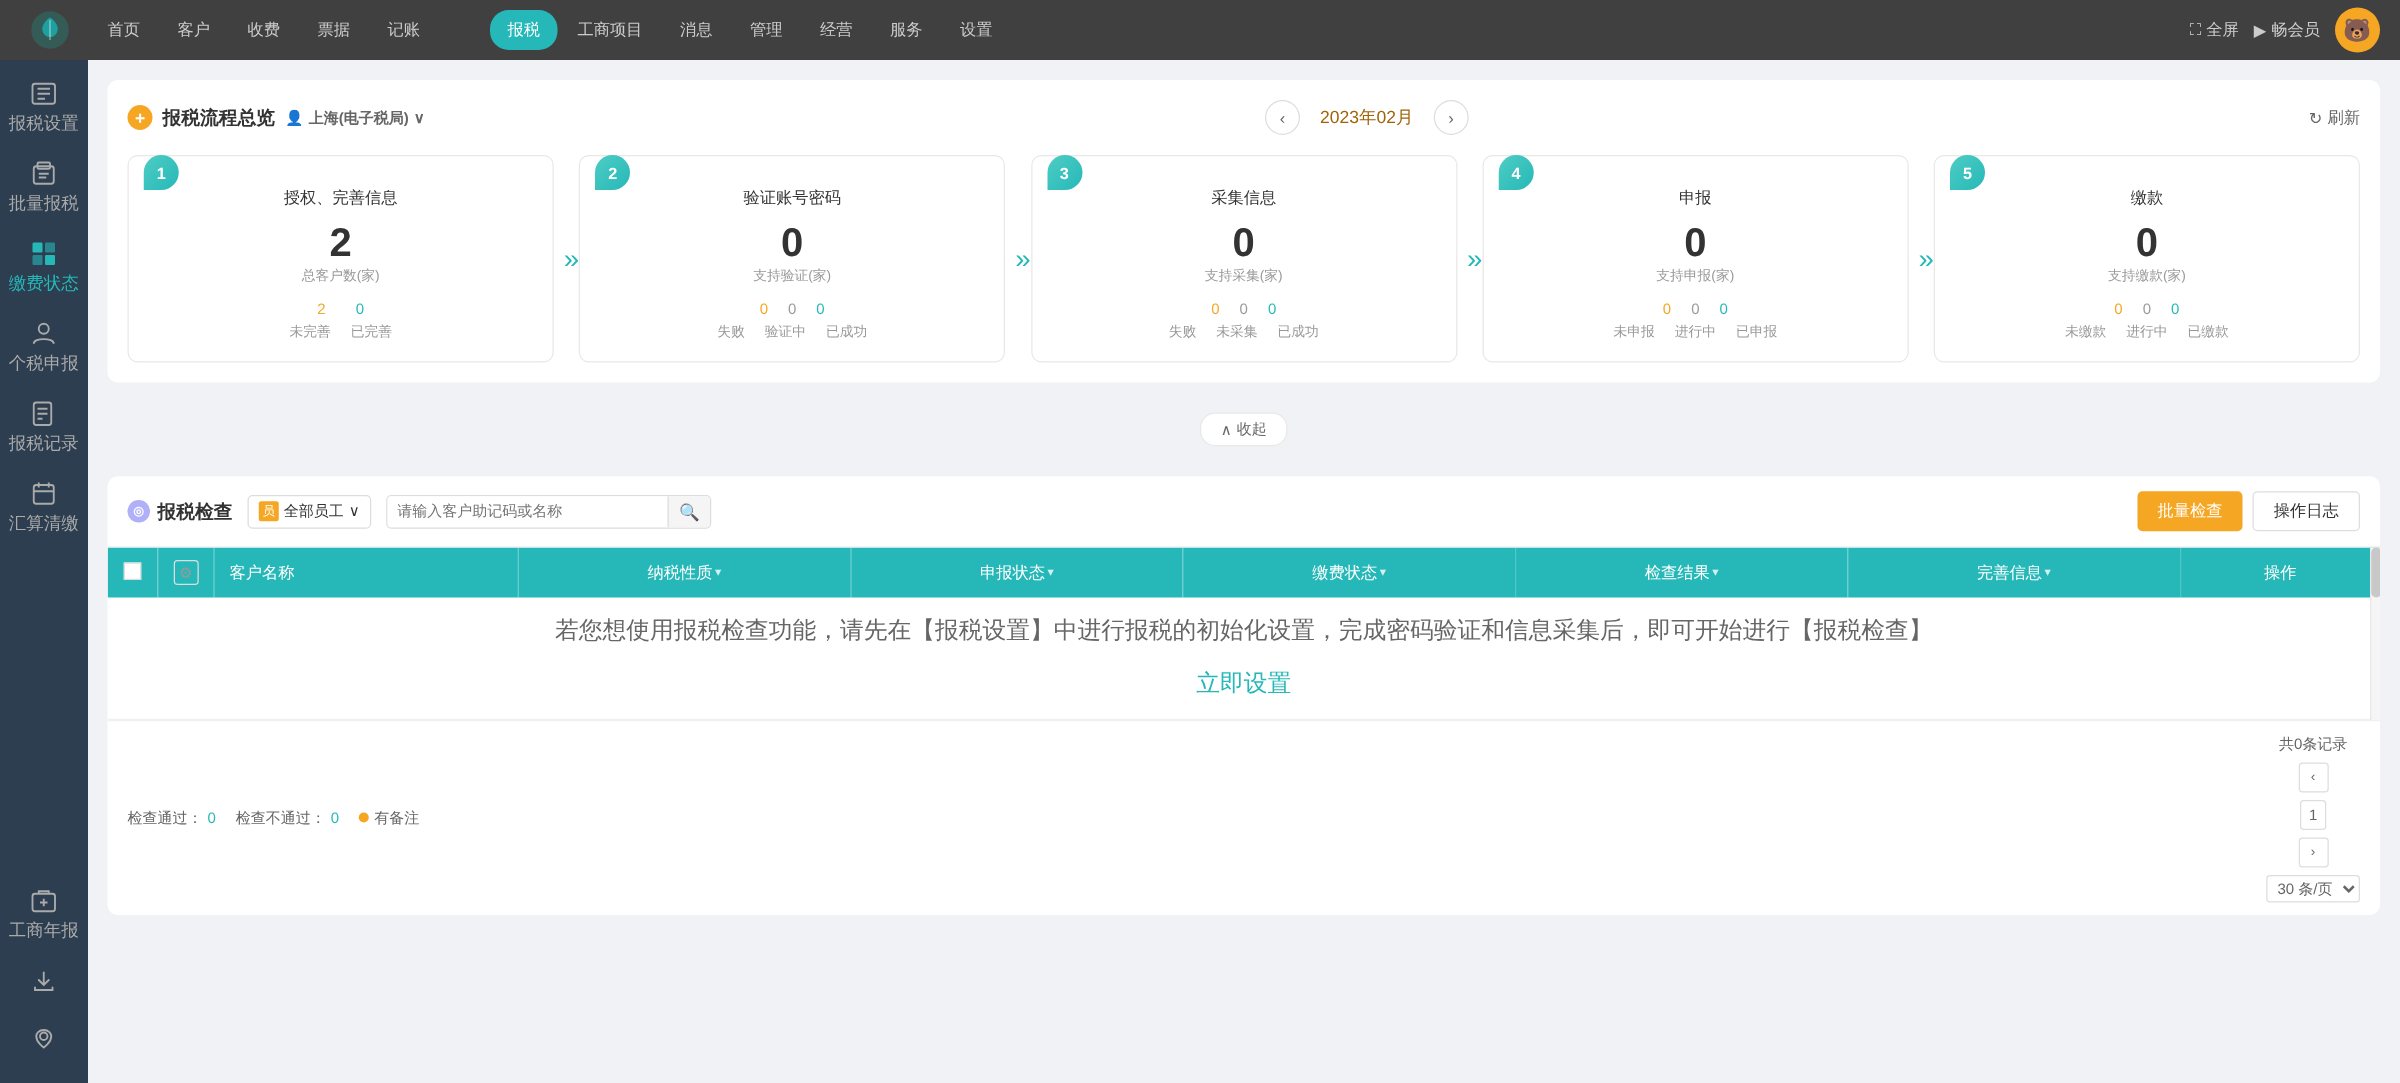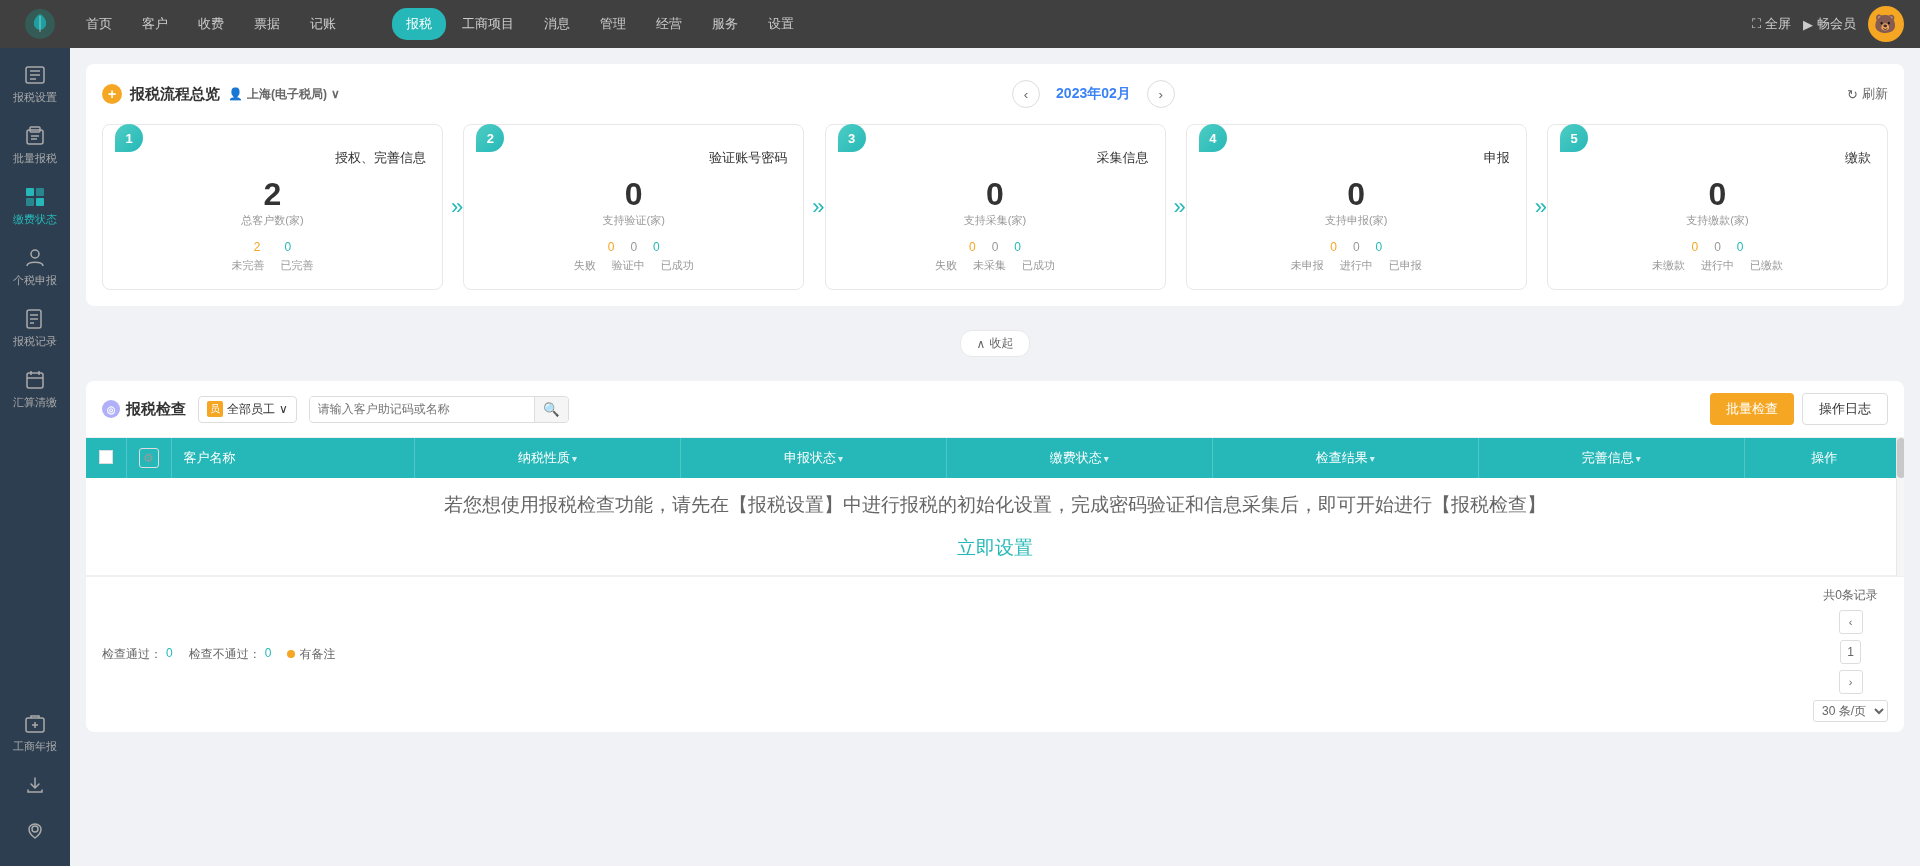--- a/index.html
+++ b/index.html
@@ -85,21 +85,21 @@
       width: 64px;
       padding: 8px 4px;
       display: flex;
       flex-direction: column;
       align-items: center;
       color: #aaa;
       cursor: pointer;
       border-radius: 6px;
       margin-bottom: 4px;
       text-align: center;
-      font-size: 11px;
+      font-size: 14px;
       gap: 4px;
     }
     .sidebar-item.active { color: #26b8b8; }
     .sidebar-icon {
       width: 22px;
       height: 22px;
       display: flex;
       align-items: center;
       justify-content: center;
       font-size: 18px;
@@ -174,21 +174,21 @@
       height: 28px;
       border-radius: 50%;
       border: 1px solid #ddd;
       display: flex;
       align-items: center;
       justify-content: center;
       cursor: pointer;
       background: #fff;
       color: #666;
     }
-    .date-text { font-size: 14px; color: #3b82f6; font-weight: 700; }
+    .date-text { font-size: 14px; color: #a16207; font-weight: 400; }
     .refresh-btn {
       display: flex;
       align-items: center;
       gap: 4px;
       color: #666;
       cursor: pointer;
       font-size: 13px;
     }
 
     
@@ -216,21 +216,21 @@
       background: linear-gradient(135deg, #4ecdc4, #26b8b8);
       border-radius: 50% 50% 50% 0;
       display: flex;
       align-items: center;
       justify-content: center;
       color: #fff;
       font-size: 13px;
       font-weight: bold;
     }
     .step-title {
-      text-align: right;
+      text-align: center;
       font-size: 13px;
       color: #333;
       margin-top: 8px;
       margin-bottom: 8px;
     }
     .step-big-number {
       text-align: center;
       font-size: 32px;
       font-weight: bold;
       color: #333;
@@ -471,21 +471,21 @@
     
     .table-footer {
       display: flex;
       align-items: center;
       padding: 10px 16px;
       border-top: 1px solid #f0f0f0;
       font-size: 12px;
       color: #666;
       gap: 16px;
     }
-    .footer-stat { display: flex; align-items: flex-start; gap: 4px; }
+    .footer-stat { display: flex; align-items: center; gap: 4px; }
     .footer-stat-link { color: #26b8b8; cursor: pointer; }
     .footer-badge { display: flex; align-items: center; gap: 4px; }
     .badge-dot { width: 8px; height: 8px; border-radius: 50%; background: #f5a623; display: inline-block; }
     .pagination {
       margin-left: auto;
       display: flex;
       align-items: center;
       gap: 6px;
       font-size: 12px;
       flex-direction: column;

